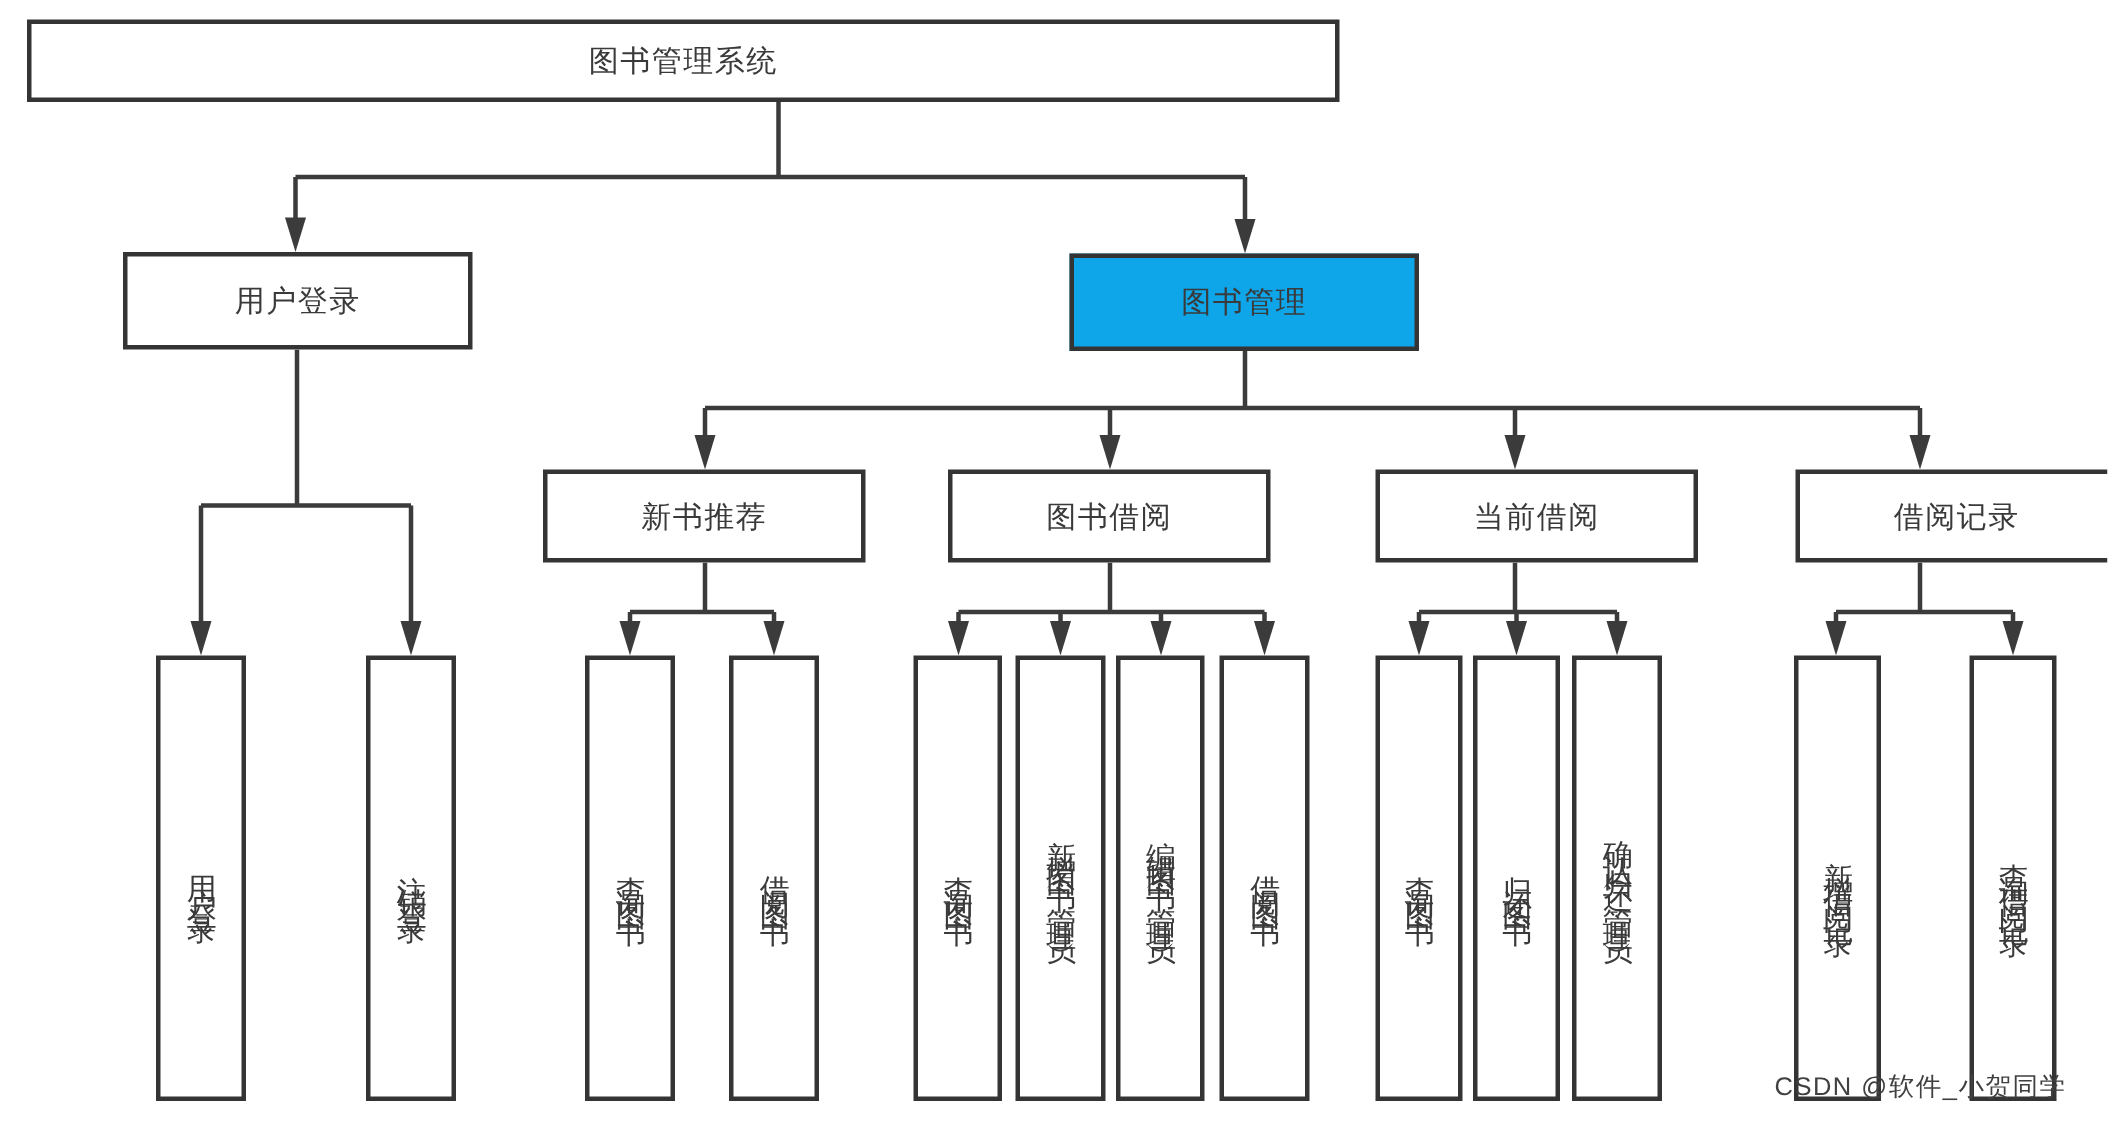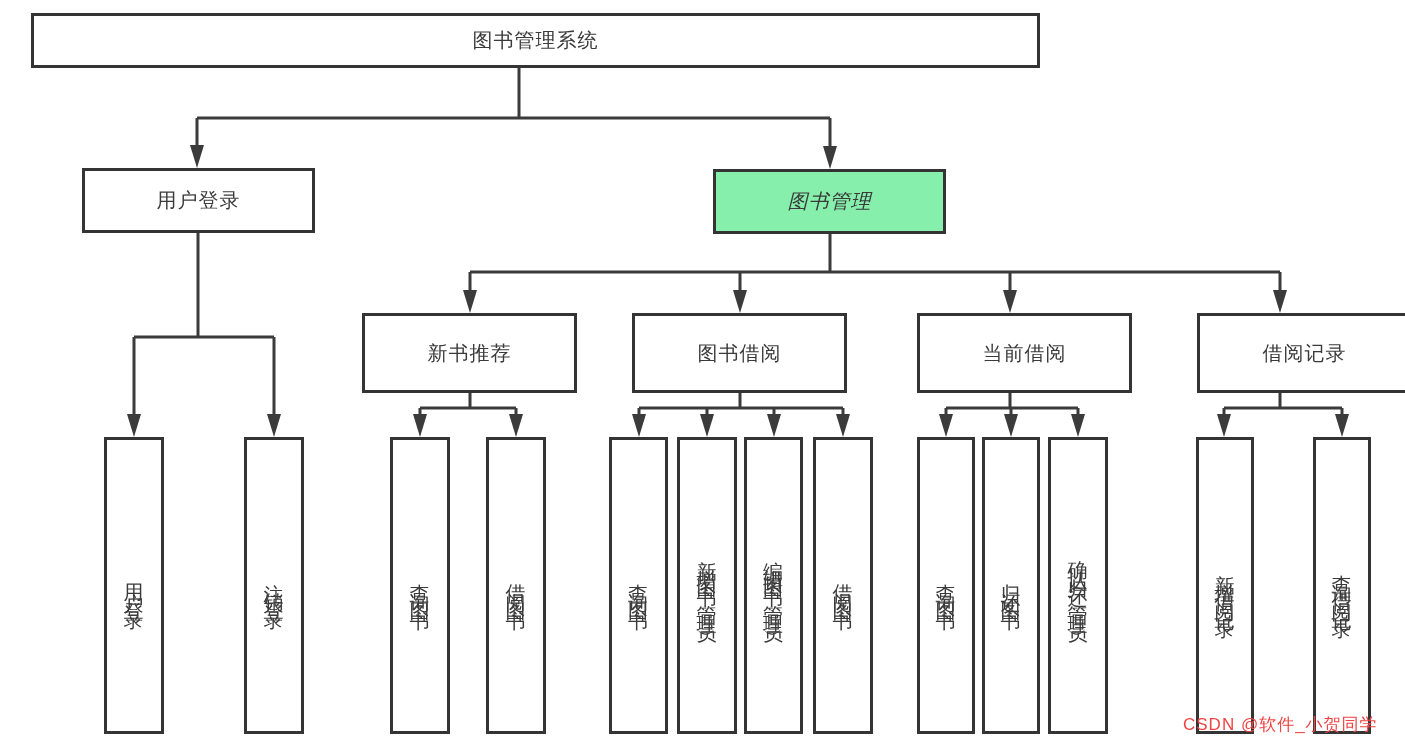--- a/index.html
+++ b/index.html
@@ -23,24 +23,24 @@
     box-sizing: border-box;
     border: 3px solid #343434;
     background: #ffffff;
     display: flex;
     align-items: center;
     justify-content: center;
     font-size: 20px;
     letter-spacing: 1px;
     white-space: nowrap;
   }
-  .node.root  { left: 31px;  top: 13px;  width: 1009px; height: 55px; }
+  .node.root  { left: 18px;  top: 13px;  width: 875px; height: 55px; }
   .node.l2a   { left: 82px;  top: 168px; width: 233px;  height: 65px; }
   .node.l2b   { left: 713px; top: 169px; width: 233px;  height: 65px; }
-  .node.l3    { top: 313px;  width: 215px; height: 80px; font-family: Liberation Serif, serif; }
+  .node.l3    { top: 313px;  width: 215px; height: 62px; font-family: Liberation Serif, serif; }
   .node.l3a   { left: 362px; }
   .node.l3b   { left: 632px; }
   .node.l3c   { left: 903px; }
   .node.l3d   { left: 1173px; }
   .leaf {
     position: absolute;
     top: 437px;
     height: 297px;
     width: 60px;
     box-sizing: border-box;
@@ -128,21 +128,21 @@
     </g>
   </svg>
 
   <div class="node root" style="border-color: rgb(52, 52, 52); color: rgb(58, 58, 58); background: rgb(255, 255, 255);">
     <span>图书管理系统</span>
   </div>
 
   <div class="node l2a" style="border-color: rgb(52, 52, 52); color: rgb(58, 58, 58); background: rgb(255, 255, 255);">
     <span>用户登录</span>
   </div>
-  <div class="node l2b" style="border-color: rgb(52, 52, 52); color: rgb(58, 58, 58); background: #86efac; font-style: italic;">
+  <div class="node l2b" style="border-color: rgb(52, 52, 52); color: rgb(58, 58, 58); background: #0ea5e9;">
     <span>图书管理</span>
   </div>
 
   <div class="node l3 l3a" style="border-color: rgb(52, 52, 52); color: rgb(58, 58, 58); background: rgb(255, 255, 255);">
     <span>新书推荐</span>
   </div>
   <div class="node l3 l3b" style="border-color: rgb(52, 52, 52); color: rgb(58, 58, 58); background: rgb(255, 255, 255);">
     <span>图书借阅</span>
   </div>
   <div class="node l3 l3c" style="border-color: rgb(52, 52, 52); color: rgb(58, 58, 58); background: rgb(255, 255, 255); margin-left: 14px;">
@@ -185,15 +185,15 @@
   <div class="leaf lf11" style="border-color: rgb(52, 52, 52); color: rgb(58, 58, 58); background: rgb(255, 255, 255);">
     <span>确认归还（管理员）</span>
   </div>
   <div class="leaf lf12" style="border-color: rgb(52, 52, 52); color: rgb(58, 58, 58); background: rgb(255, 255, 255);">
     <span>新增借阅记录</span>
   </div>
   <div class="leaf lf13" style="border-color: rgb(52, 52, 52); color: rgb(58, 58, 58); background: rgb(255, 255, 255);">
     <span>查询借阅记录</span>
   </div>
 
-  <div class="watermark" style="color: #ef4444;">CSDN @软件_小贺同学</div>
+  <div class="watermark" style="color: #404040;">CSDN @软件_小贺同学</div>
 
 </div>
 
 </body></html>

